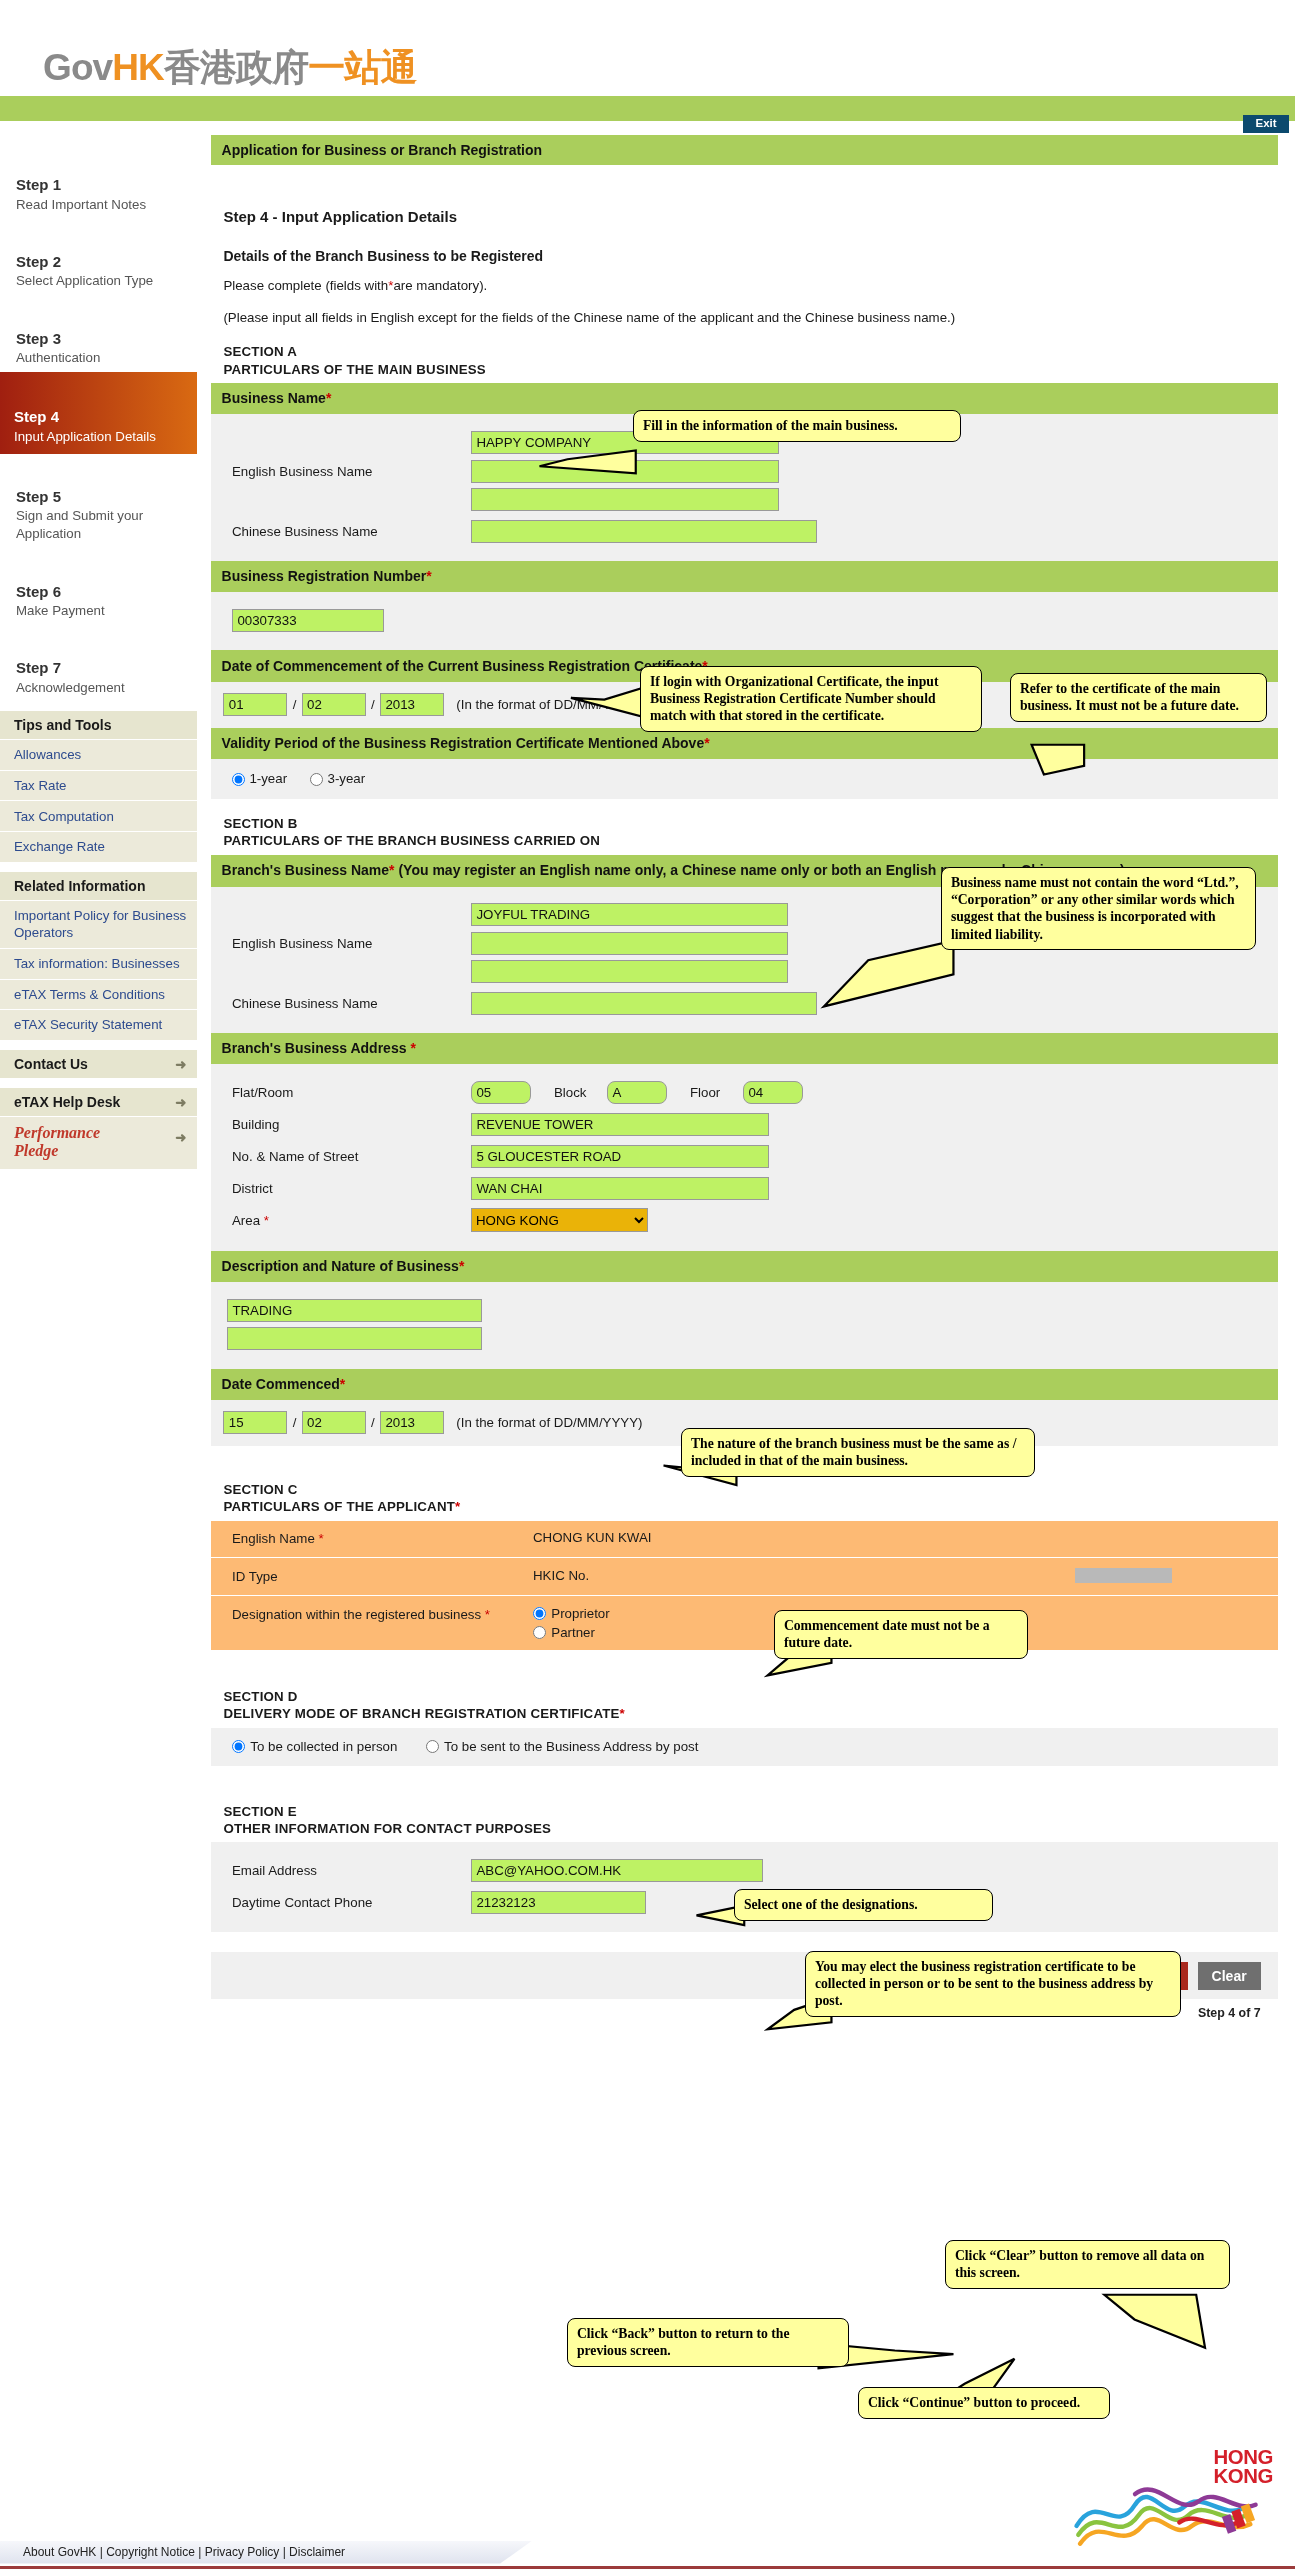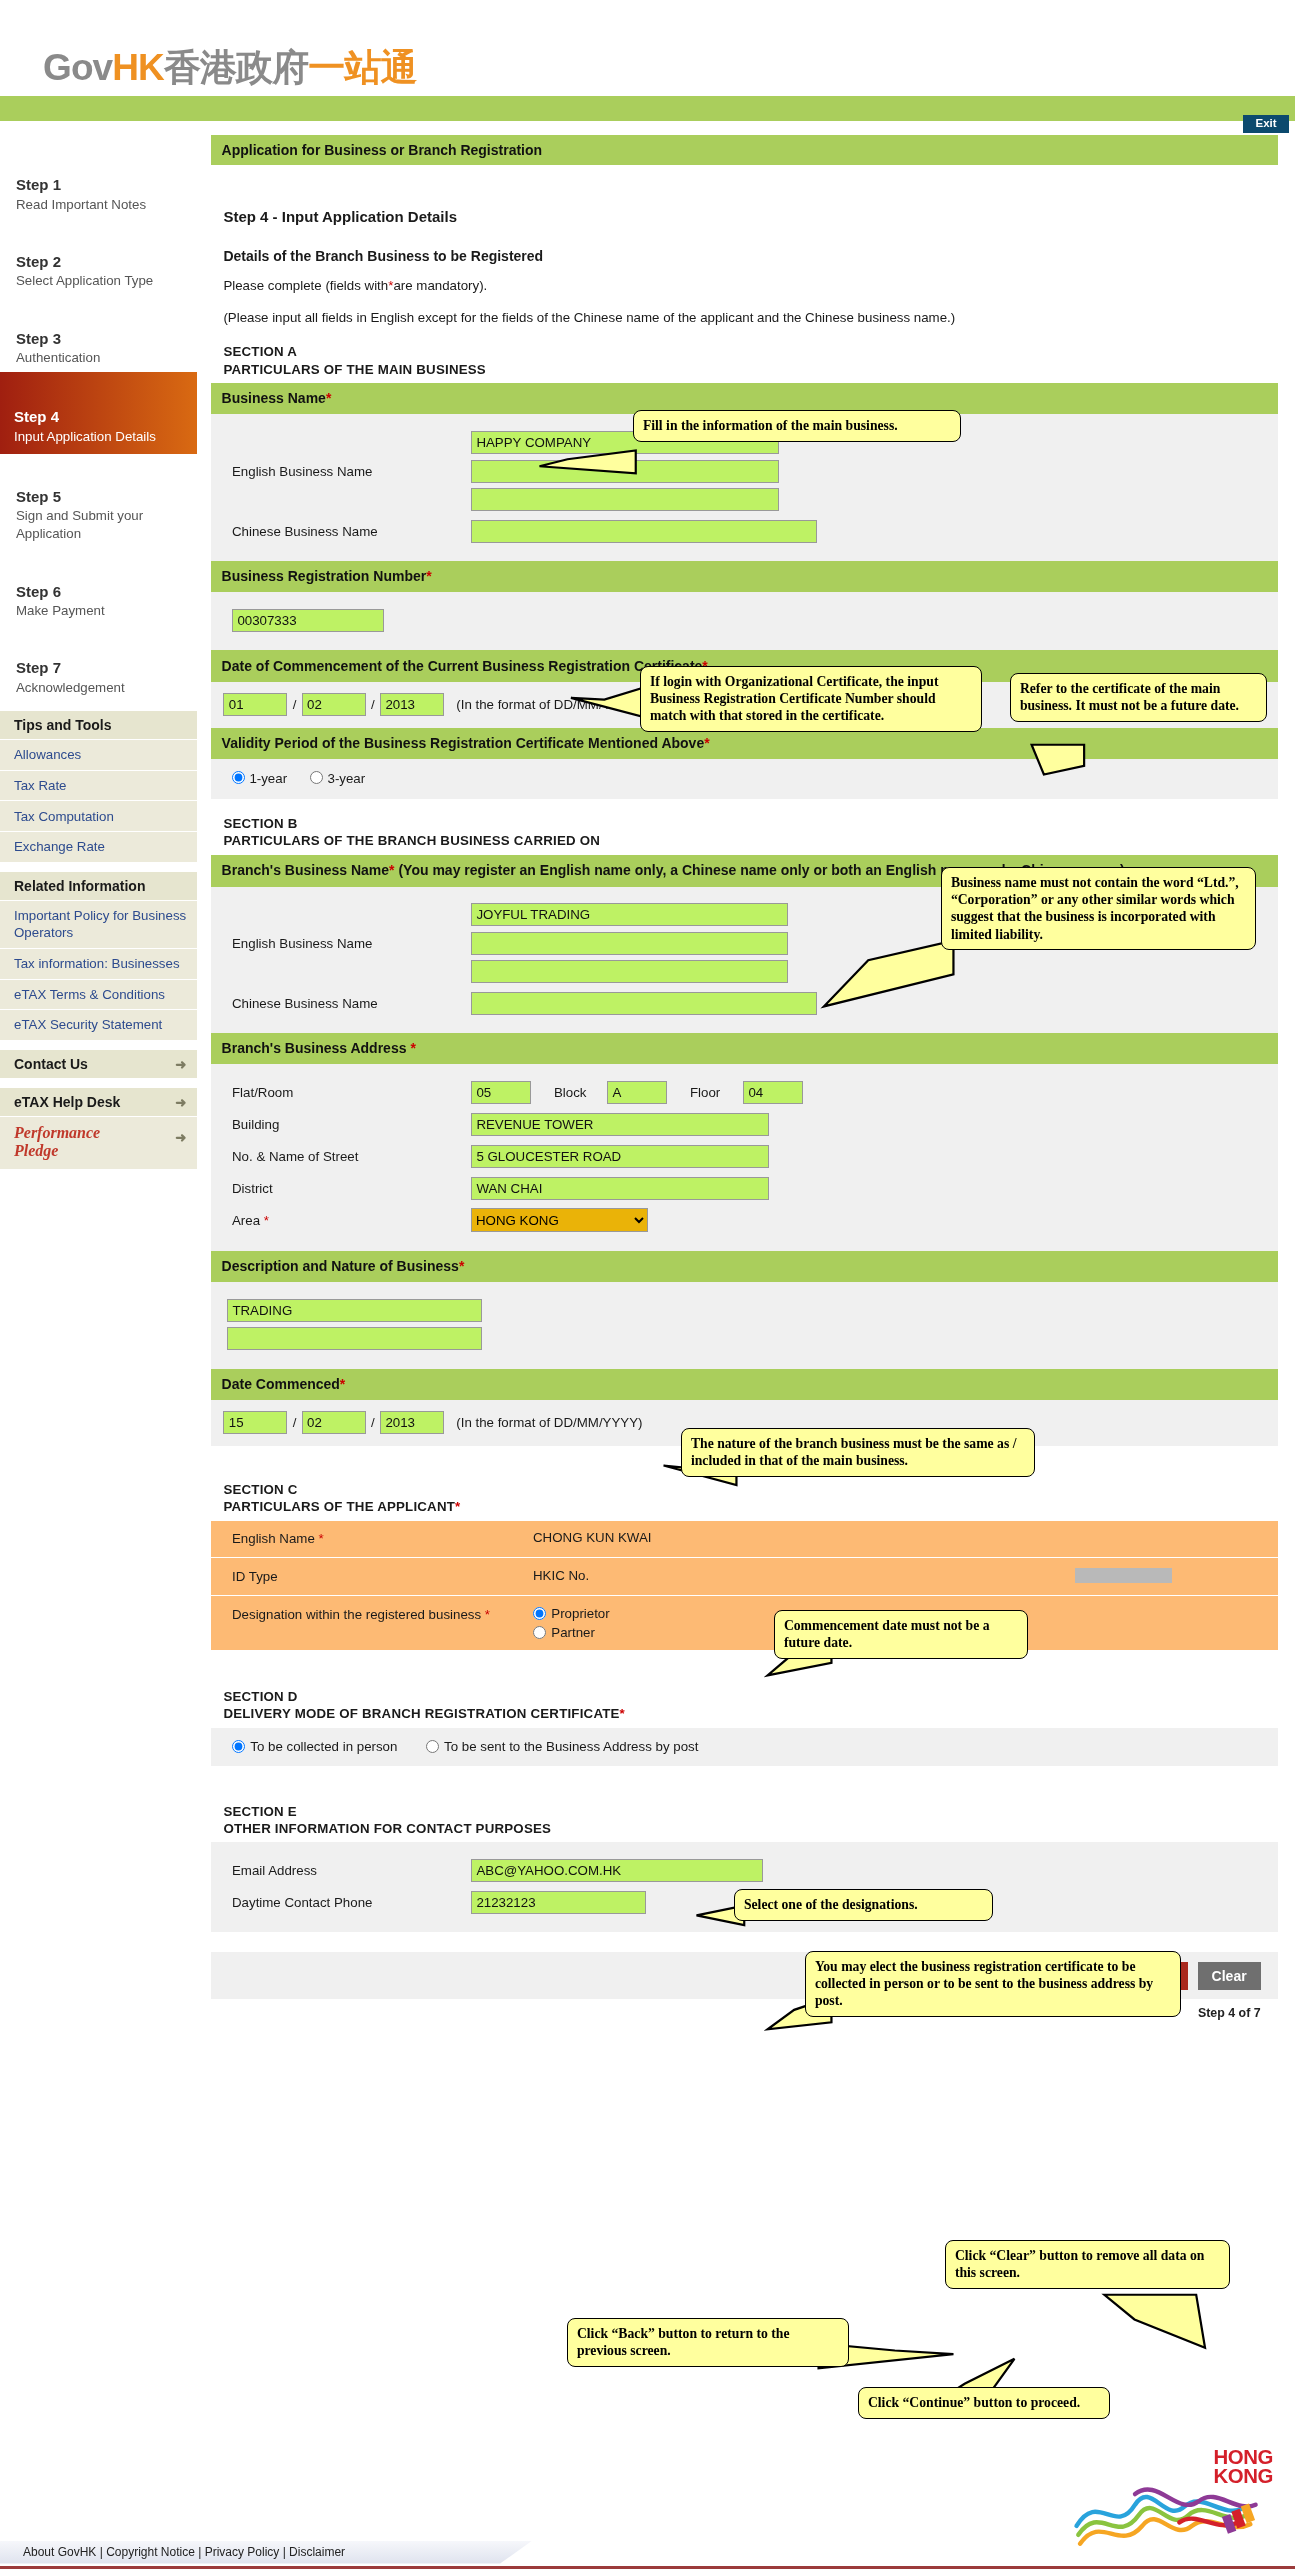--- a/index.html
+++ b/index.html
@@ -104,32 +104,32 @@
 
   .row { display:flex; align-items:center; padding:4.4px 0 4.4px 21px; }
   .row .lbl { width:239px; flex:0 0 239px; font-size:13.3px; }
 
   input.tf {
     font-family:"Liberation Sans", sans-serif; font-size:13.3px;
     border:0.9px solid #999; background:#bef264; padding:2.7px 4.4px;
     height:23px; color:#111;
   }
   .tf.w-lg { width:308px; }
-  .tf.w-sm { width:60px; }
+  .tf.w-sm { width:60px;border-radius:8px; }
   .tf.w-num { width:152px; }
   .tf.w-desc { width:255px; }
 
   .stack { display:flex; flex-direction:column; gap:5.3px; }
 
   .datefield { display:flex; align-items:center; padding:8px 0 8px 12.4px; gap:5.3px; font-size:13.3px;}
   .datefield input { width:64px; }
   .datefield .fmt { margin-left:7px; }
 
   .radio-row { display:flex; align-items:center; gap:7px; padding:10.6px 0 10.6px 21px; font-size:13.3px; }
-  .radio-row .opt { display:flex; align-items:flex-start; gap:4.4px; margin-right:16px; }
+  .radio-row .opt { display:flex; align-items:flex-end; gap:4.4px; margin-right:16px; }
   input[type=radio] { margin:0; }
 
   select.sel {
     font-family:"Liberation Sans", sans-serif; font-size:13.3px;
     border:0.9px solid #999; height:24px; width:177px; background:#eab308;
   }
 
   .panel-c { background:#fdba74; }
   .crow {
     display:flex; align-items:flex-start; padding:9.7px 0 9.7px 21px;

